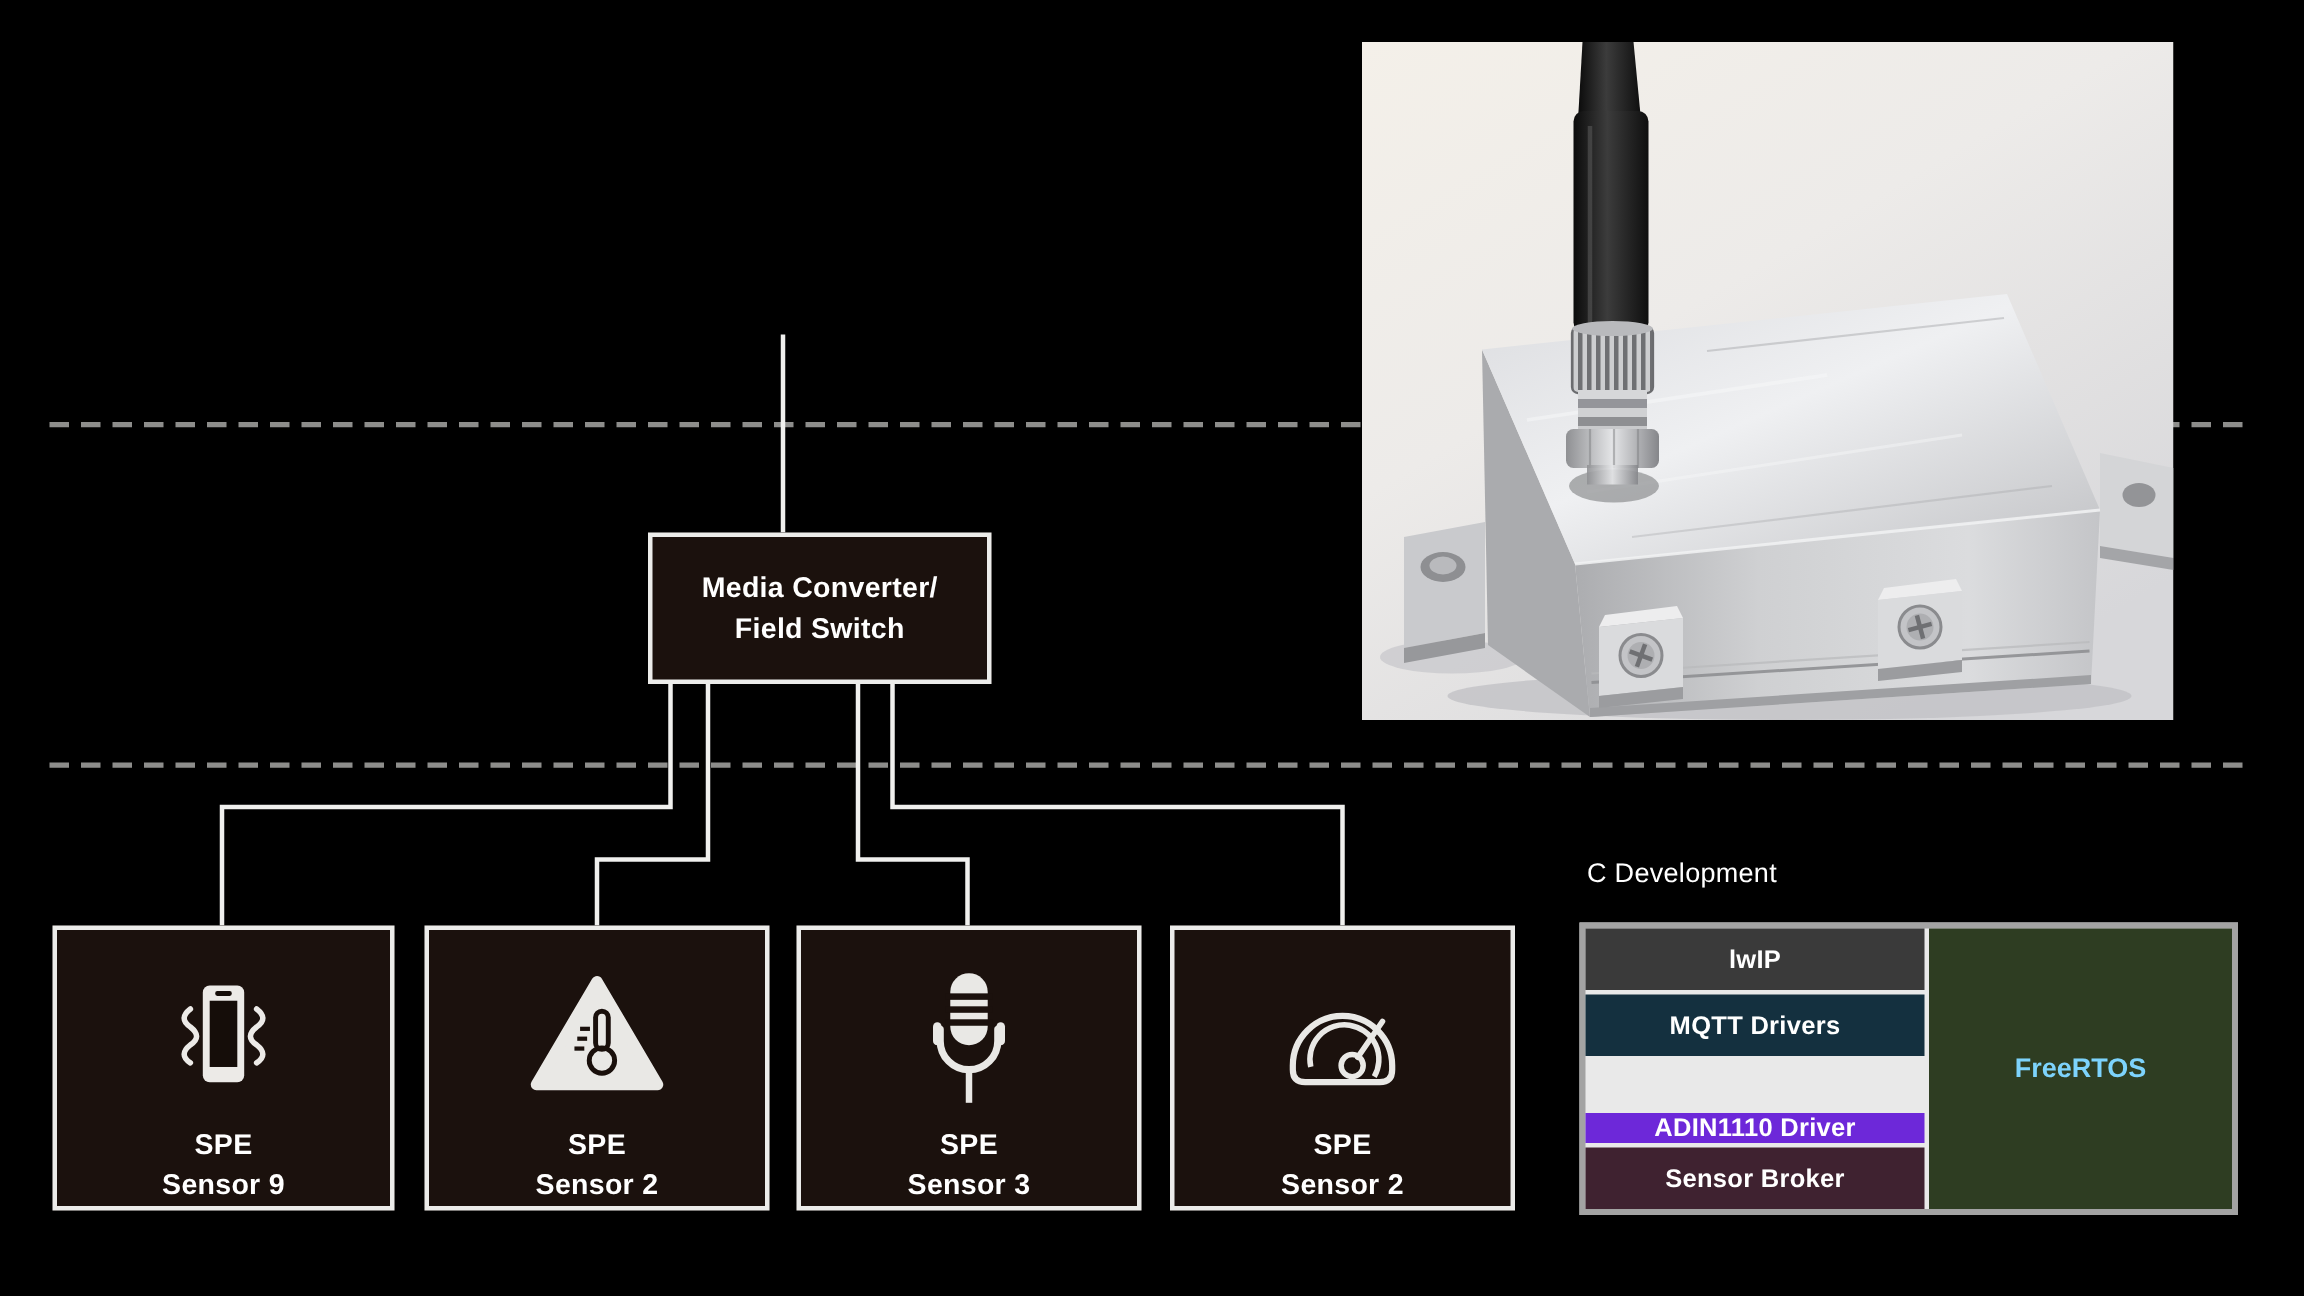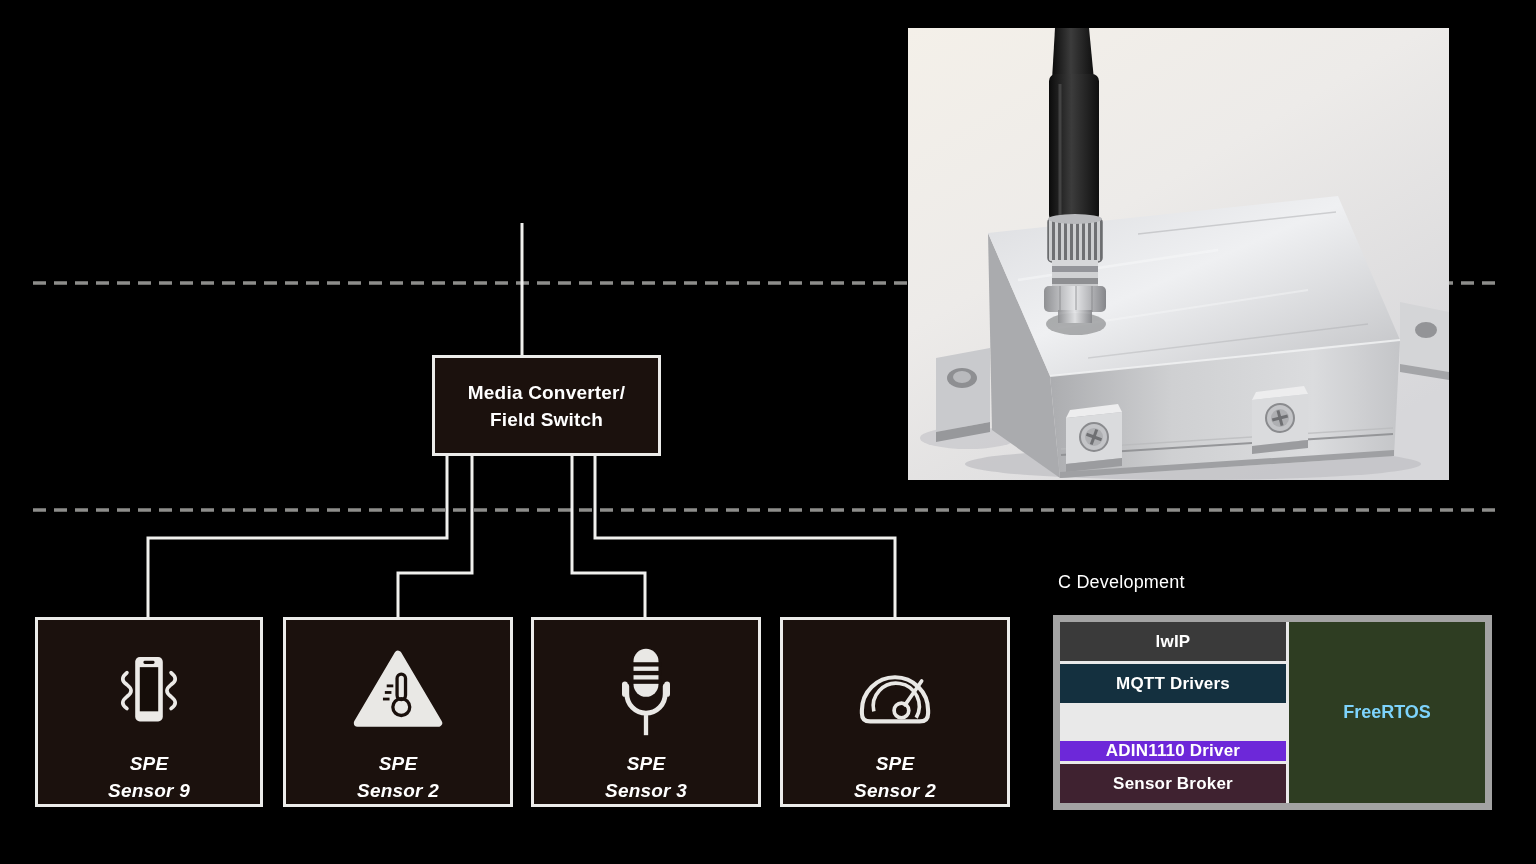--- a/index.html
+++ b/index.html
@@ -3,29 +3,29 @@
 <meta charset="utf-8">
 <style>
   html,body{margin:0;padding:0;background:#000;width:1536px;height:864px;overflow:hidden;
     font-family:"Liberation Sans","DejaVu Sans",sans-serif;}
   .stage{position:relative;width:1536px;height:864px;background:#000;}
   svg.wires{position:absolute;left:0;top:0;z-index:1;}
   .node{position:absolute;z-index:2;border:3px solid #ececea;box-sizing:border-box;
     color:#fff;font-weight:bold;text-align:center;display:flex;flex-direction:column;
     align-items:center;justify-content:center;}
   .node .ln{line-height:27px;font-size:20px;letter-spacing:.2px;}
-  .sensor{justify-content:flex-start;padding-top:24px;font-style:italic;}
+  .sensor{justify-content:flex-start;padding-top:24px;}
   .sensor .icon{height:96px;display:flex;align-items:center;justify-content:center;}
   .sensor .labels{margin-top:10px;}
   .sensor .labels .ln{font-size:19px;line-height:27px;}
   .photo{position:absolute;left:908px;top:28px;width:541px;height:452px;z-index:3;}
   .stack-title{position:absolute;left:1058px;top:572px;z-index:2;color:#fff;
     font-weight:normal;font-size:18px;letter-spacing:.2px;}
   .stack{position:absolute;left:1053px;top:615px;width:439px;height:195px;z-index:2;
-    box-sizing:border-box;border:7px solid #a3a3a3;background:#e9e9e9;
+    box-sizing:border-box;border:4px solid #a3a3a3;background:#e9e9e9;
     display:grid;grid-template-columns:226px 1fr;grid-auto-rows:1fr;gap:3px;}
   .stack .row{display:flex;align-items:center;justify-content:center;color:#fff;
     font-weight:bold;font-size:17px;letter-spacing:.2px;}
   .stack .os{grid-column:2;grid-row:1 / span 4;display:flex;align-items:center;
     justify-content:center;color:#7dd3fc;font-weight:bold;font-size:18px;}
 </style>
 </head>
 <body>
 
 <div class="stage">

